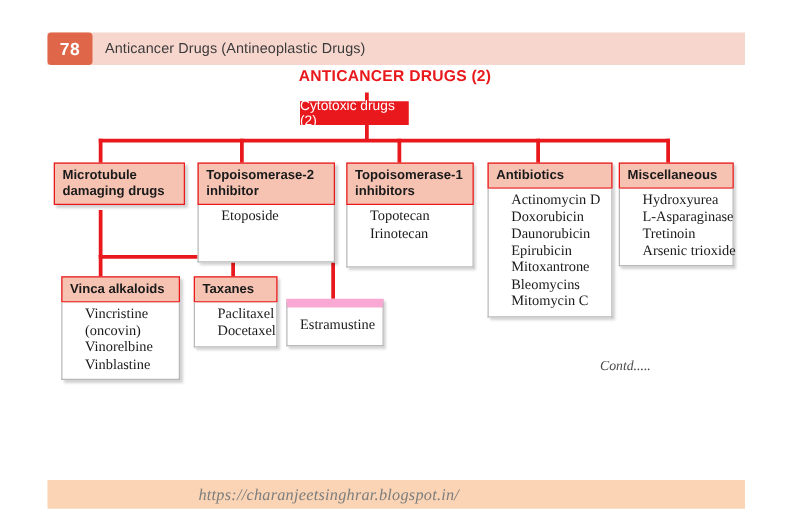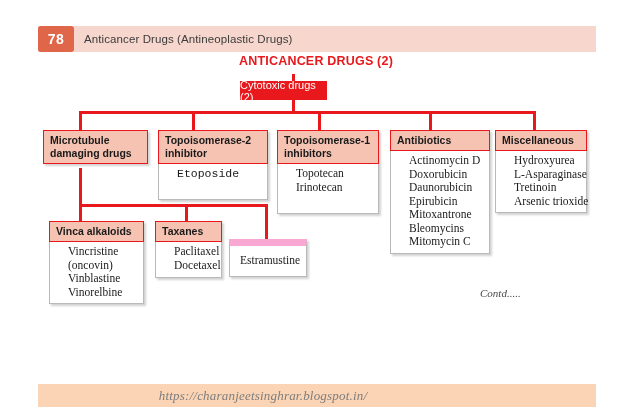--- a/index.html
+++ b/index.html
@@ -199,21 +199,21 @@
   <div class="conn" style="left:265px; top:204px; width:3px; height:36px;"></div>
 
   <div id="root-node">Cytotoxic drugs (2)</div>
 
   <div class="node" id="node-microtubule" style="left:43px; top:130px; width:105px;">
     <div class="node-head">Microtubule damaging drugs</div>
   </div>
 
   <div class="node" id="node-topo2" style="left:158px; top:130px; width:110px;">
     <div class="node-head">Topoisomerase-2 inhibitor</div>
-    <div class="node-body" style="height:36px;font-family:Liberation Mono, monospace;">
+    <div class="node-body" style="height:46px;">
       <div>Etoposide</div>
     </div>
   </div>
 
   <div class="node" id="node-topo1" style="left:277px; top:130px; width:102px;">
     <div class="node-head">Topoisomerase-1 inhibitors</div>
     <div class="node-body" style="height:50px;">
       <div>Topotecan</div>
       <div>Irinotecan</div>
     </div>
@@ -240,22 +240,22 @@
       <div>Tretinoin</div>
       <div>Arsenic trioxide</div>
     </div>
   </div>
 
   <div class="node" id="node-vinca" style="left:49px; top:221px; width:95px;">
     <div class="node-head">Vinca alkaloids</div>
     <div class="node-body" style="height:62px;">
       <div>Vincristine</div>
       <div>(oncovin)</div>
+      <div>Vinorelbine</div>
       <div>Vinblastine</div>
-      <div>Vinorelbine</div>
     </div>
   </div>
 
   <div class="node" id="node-taxanes" style="left:155px; top:221px; width:67px;">
     <div class="node-head">Taxanes</div>
     <div class="node-body" style="height:36px;">
       <div>Paclitaxel</div>
       <div>Docetaxel</div>
     </div>
   </div>

